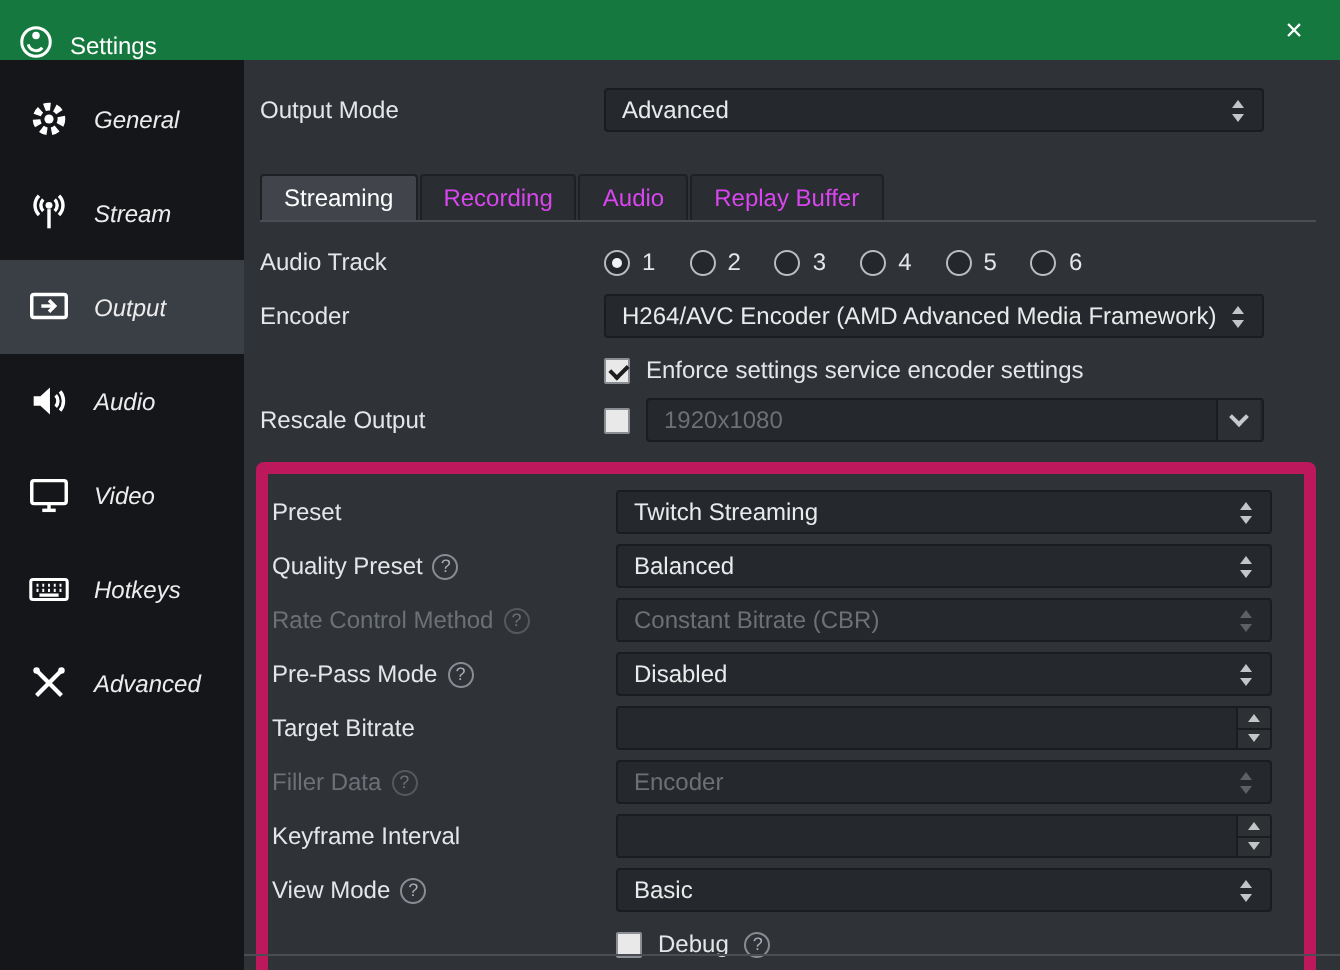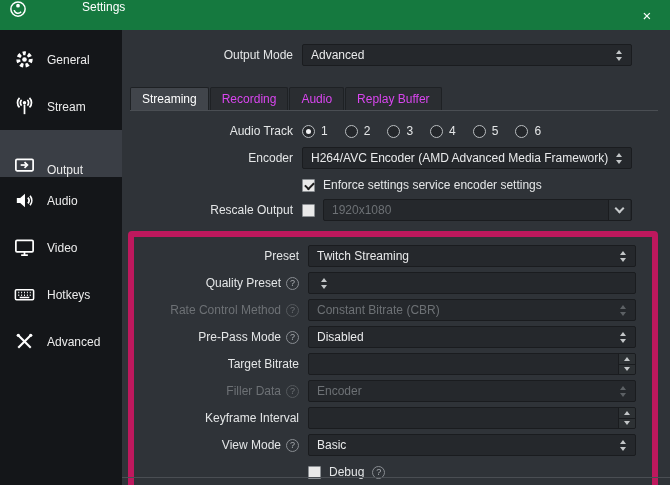--- a/index.html
+++ b/index.html
@@ -2,38 +2,38 @@
 <html><head>
 <meta charset="utf-8">
 <style>
   * { margin:0; padding:0; box-sizing:border-box; }
   html,body { background:#55585c; }
   body { font-family:"Liberation Sans","DejaVu Sans",sans-serif; }
 
   .window { width:670px; height:485px; background:#2f3338; display:flex; flex-direction:column; overflow:hidden; position:relative; }
 
   
-  .titlebar { flex:0 0 30px; background:#15793f; display:flex; align-items:flex-start; padding-left:9px; color:#fff;gap:47px; }
+  .titlebar { flex:0 0 30px; background:#15793f; display:flex; align-items:flex-end; padding-left:9px; color:#fff; }
   .titlebar .logo { width:18px; height:18px; margin-right:8px; display:flex; }
   .titlebar .title { font-size:12px; }
   .titlebar .close { margin-left:auto; width:46px; height:30px; display:flex; align-items:center; justify-content:center; font-size:15px; color:#fff; }
 
   .body { flex:1; display:flex; min-height:0; }
 
   
-  .sidebar { flex:0 0 122px; background:#141619; display:flex; flex-direction:column; padding-top:6px; }
+  .sidebar { flex:0 0 122px; background:#141619; display:flex; flex-direction:column; padding-top:6px;font-style:italic; }
   .side-item { height:47px; display:flex; align-items:center; gap:11px; padding-left:13px; color:#ececec; font-size:12px; cursor:default; }
-  .side-item.selected { background:#3a3e45;align-items:flex-end; }
+  .side-item.selected { background:#3a3e45; }
   .side-item svg { width:23px; height:23px; flex:0 0 23px; }
 
   
   .main { flex:1; min-width:0; padding:14px 38px 0 8px; position:relative; color:#e4e6e7; font-size:12px; }
 
   .form-row { display:flex; align-items:center; height:22px; margin-bottom:5px; }
-  .lbl { flex:0 0 172px; display:flex; justify-content:flex-end; align-items:center; gap:5px; padding-right:9px; white-space:nowrap; }
+  .lbl { flex:0 0 172px; display:flex; justify-content:flex-start; align-items:center; gap:5px; padding-right:9px; white-space:nowrap; }
   .lbl.disabled, .val.disabled { color:#6d7175; }
 
   
   .combo { flex:1; min-width:0; height:22px; background:#25282c; border:1px solid #1a1c1f; border-radius:2px; display:flex; align-items:center; padding:0 5px 0 8px; color:#e9eaeb; }
   .combo .val { flex:1; overflow:hidden; white-space:nowrap; text-overflow:ellipsis; }
   .combo.disabled { color:#6d7175; }
   .arrows { display:flex; flex-direction:column; align-items:center; gap:3px; width:14px; flex:0 0 14px; }
   .tri-u { width:0; height:0; border-left:3.5px solid transparent; border-right:3.5px solid transparent; border-bottom:4px solid #c3c6c8; }
   .tri-d { width:0; height:0; border-left:3.5px solid transparent; border-right:3.5px solid transparent; border-top:4px solid #c3c6c8; }
   .combo.disabled .tri-u { border-bottom-color:#5d6165; }
@@ -259,20 +259,21 @@
               </span>
           </div>
         </div>
 
         <div class="form-row">
           <div class="lbl">
               <span>Quality Preset</span>
               <span class="help">?</span>
             </div>
           <div class="combo">
+            <span class="val">Balanced</span>
             <span class="arrows">
                 <span class="tri-u"></span>
                 <span class="tri-d"></span>
               </span>
           </div>
         </div>
 
         <div class="form-row">
           <div class="lbl disabled">
               <span>Rate Control Method</span>

